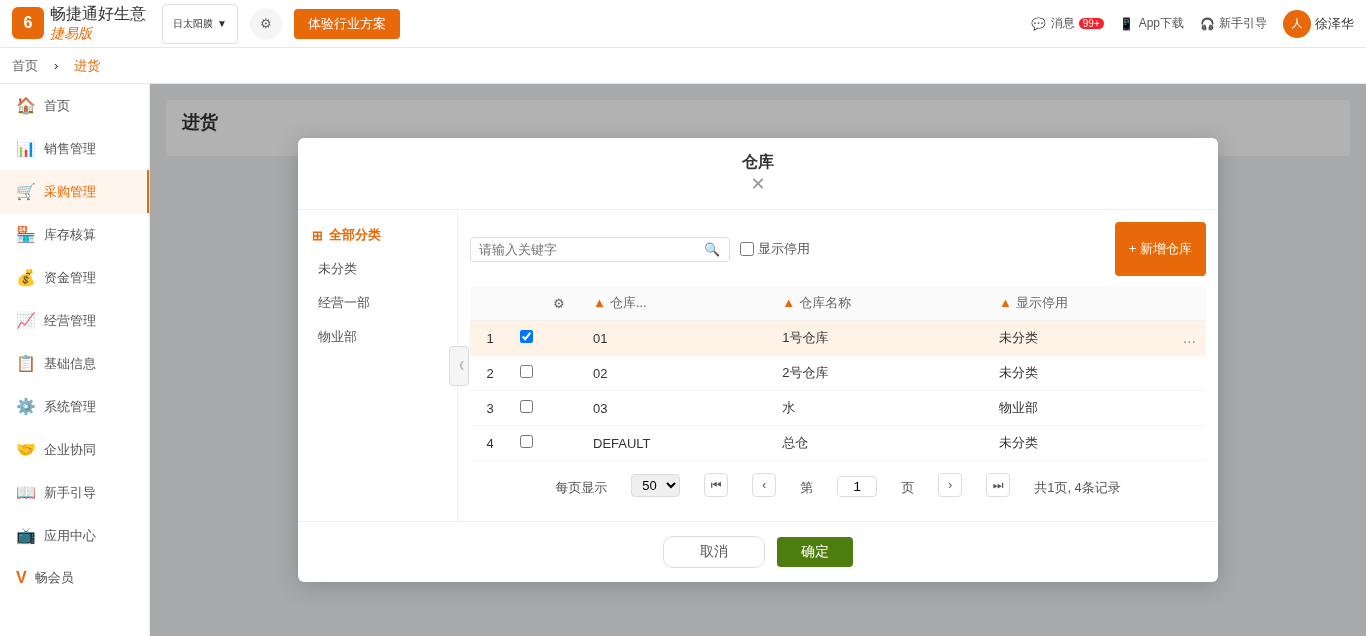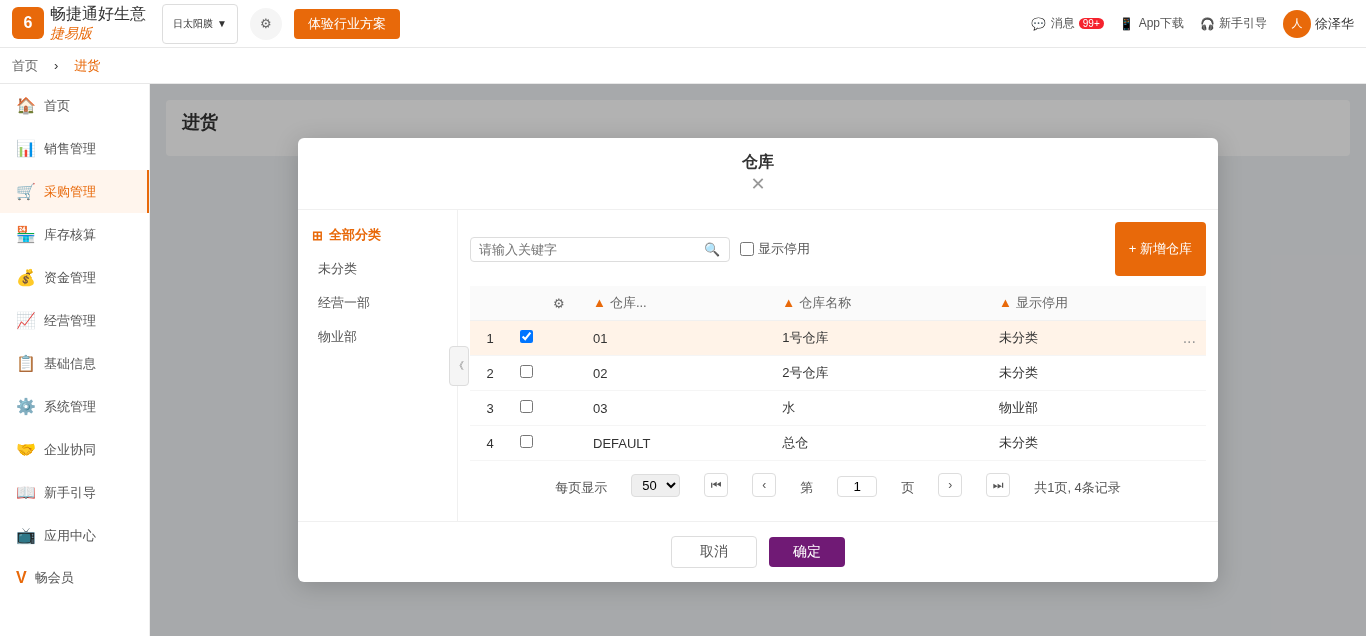--- a/index.html
+++ b/index.html
@@ -229,26 +229,26 @@
       width: 40px; text-align: center;
       border: 1px solid #ddd; border-radius: 4px; padding: 2px;
     }
 
     
     .modal-footer {
       display: flex; align-items: center; justify-content: center;
       gap: 12px; padding: 14px 20px; border-top: 1px solid #f0f0f0;
     }
     .cancel-btn {
-      padding: 6px 28px; border: 1px solid #ddd; border-radius: 4px;
+      padding: 6px 36px; border: 1px solid #ddd; border-radius: 10px;
       background: #fff; cursor: pointer; font-size: 14px; color: #555;
     }
     .confirm-btn {
       padding: 6px 24px; border: none; border-radius: 4px;
-      background: #701a75; color: #fff; cursor: pointer; font-size: 14px;
+      background: #4d7c0f; color: #fff; cursor: pointer; font-size: 14px;
     }
 
     
     .more-dots { color: #999; cursor: pointer; font-size: 16px; }
 
     
     .content-page-header {
       background: #fff; padding: 10px 16px; margin-bottom: 12px;
       border-radius: 4px;
     }

